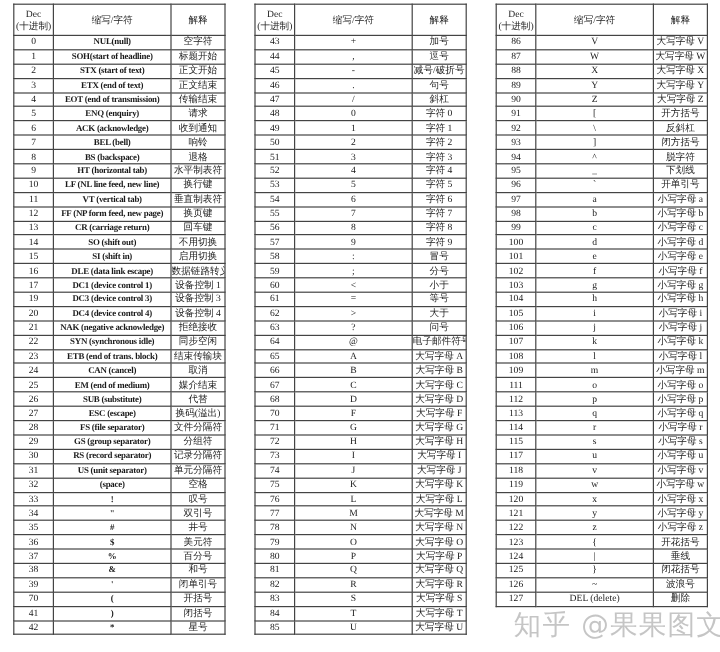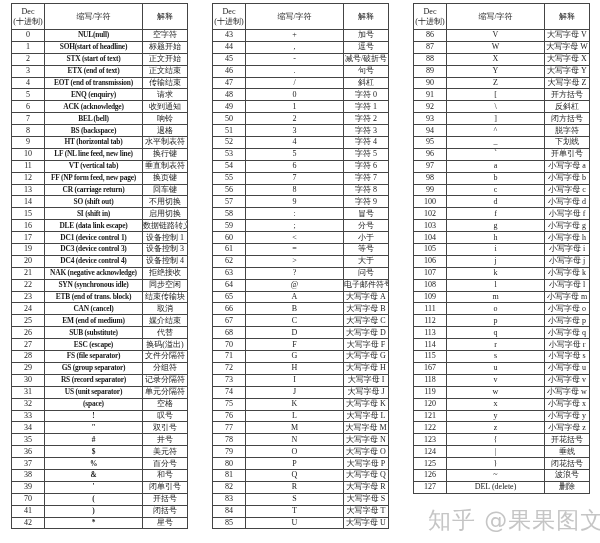--- a/index.html
+++ b/index.html
@@ -562,20 +562,25 @@
         <td class="dec">99</td>
         <td class="abbr">c</td>
         <td class="desc">小写字母 c</td>
       </tr>
       <tr>
         <td class="dec">100</td>
         <td class="abbr">d</td>
         <td class="desc">小写字母 d</td>
       </tr>
       <tr>
+        <td class="dec">101</td>
+        <td class="abbr">e</td>
+        <td class="desc">小写字母 e</td>
+      </tr>
+      <tr>
         <td class="dec">102</td>
         <td class="abbr">f</td>
         <td class="desc">小写字母 f</td>
       </tr>
       <tr>
         <td class="dec">103</td>
         <td class="abbr">g</td>
         <td class="desc">小写字母 g</td>
       </tr>
       <tr>
@@ -627,21 +632,21 @@
         <td class="dec">114</td>
         <td class="abbr">r</td>
         <td class="desc">小写字母 r</td>
       </tr>
       <tr>
         <td class="dec">115</td>
         <td class="abbr">s</td>
         <td class="desc">小写字母 s</td>
       </tr>
       <tr>
-        <td class="dec">167</td>
+        <td class="dec">117</td>
         <td class="abbr">u</td>
         <td class="desc">小写字母 u</td>
       </tr>
       <tr>
         <td class="dec">118</td>
         <td class="abbr">v</td>
         <td class="desc">小写字母 v</td>
       </tr>
       <tr>
         <td class="dec">119</td>

